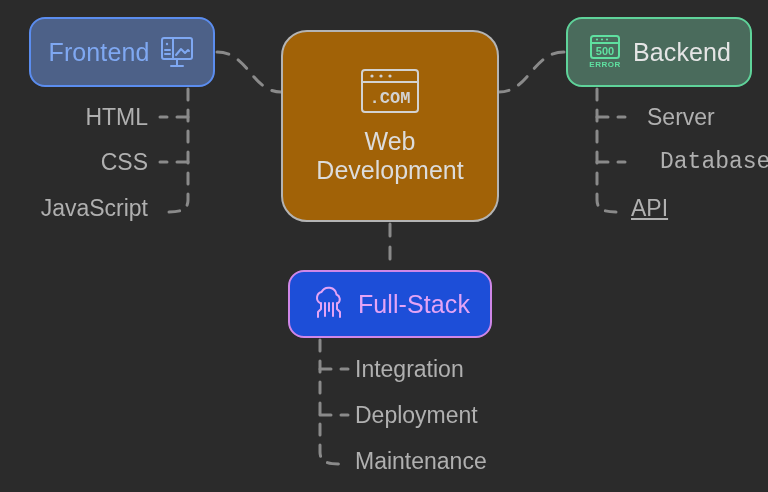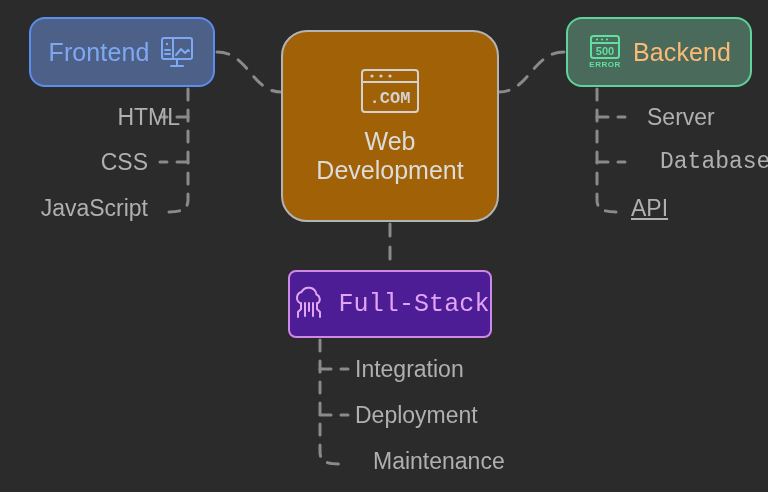--- a/index.html
+++ b/index.html
@@ -28,36 +28,36 @@
     left:29px; top:17px; width:186px; height:70px;
     background:#4d6188; border-color:#5b8def; border-radius:16px;
   }
   #node-frontend .label { color:#7fa8f2; }
 
   
   #node-backend {
     left:566px; top:17px; width:186px; height:70px;
     background:#4a6b5c; border-color:#5fd39a; border-radius:16px;text-align:right;
   }
-  #node-backend .label { color:#fdba74; }
+  #node-backend .label { color:#e5e5e5; }
 
   
   #node-center {
     left:281px; top:30px; width:218px; height:192px;
     background:#a16207; border-color:#b4b4b4; border-radius:26px;
     flex-direction:column; gap:10px;
   }
   #node-center .title {
     color:#dcdcdc; font-size:25px; line-height:29px; text-align:center; white-space:pre-line;
   }
 
   
   #node-fullstack {
     left:288px; top:270px; width:204px; height:68px;
-    background:#4c1d95; border-color:#cf87e8; border-radius:8px;font-family:Liberation Mono, monospace;
+    background:#1d4ed8; border-color:#cf87e8; border-radius:16px;
   }
   #node-fullstack .label { color:#e4a4f5; }
 
   .branch-label {
     position:absolute;
     color:#b0b0b0;
     font-size:23px;
     white-space:nowrap;
   }
   .branch-label.right-align { text-align:right; transform:translateX(-100%); }
@@ -143,25 +143,25 @@
         <path d="M11 18 L11 24 L8 27 L8 32"></path>
         <path d="M15 18 L15 31"></path>
         <path d="M19 18 L19 26"></path>
         <path d="M23 18 L23 31"></path>
         <path d="M27 18 L27 24 L30 27 L30 32"></path>
       </svg>
     </span>
     <span class="label">Full-Stack</span>
   </div>
 
-  <div class="branch-label right-align" style="left:148px; top:104px;margin-left:32px;">HTML</div>
+  <div class="branch-label right-align" style="left:148px; top:104px;">HTML</div>
   <div class="branch-label right-align" style="left:148px; top:149px;">CSS</div>
   <div class="branch-label right-align" style="left:148px; top:195px;">JavaScript</div>
 
   <div class="branch-label" style="left:631px; top:104px;margin-left:16px;">Server</div>
   <div class="branch-label" style="left:660px; top:149px;font-family:Liberation Mono, monospace;">Database</div>
   <div class="branch-label" style="left:631px; top:195px;text-decoration:underline;">API</div>
 
   <div class="branch-label" style="left:355px; top:356px;">Integration</div>
   <div class="branch-label" style="left:355px; top:402px;">Deployment</div>
-  <div class="branch-label" style="left:355px; top:448px;margin-left:18px;">Maintenance</div>
+  <div class="branch-label" style="left:355px; top:448px;">Maintenance</div>
 
 </div>
 
 </body></html>

